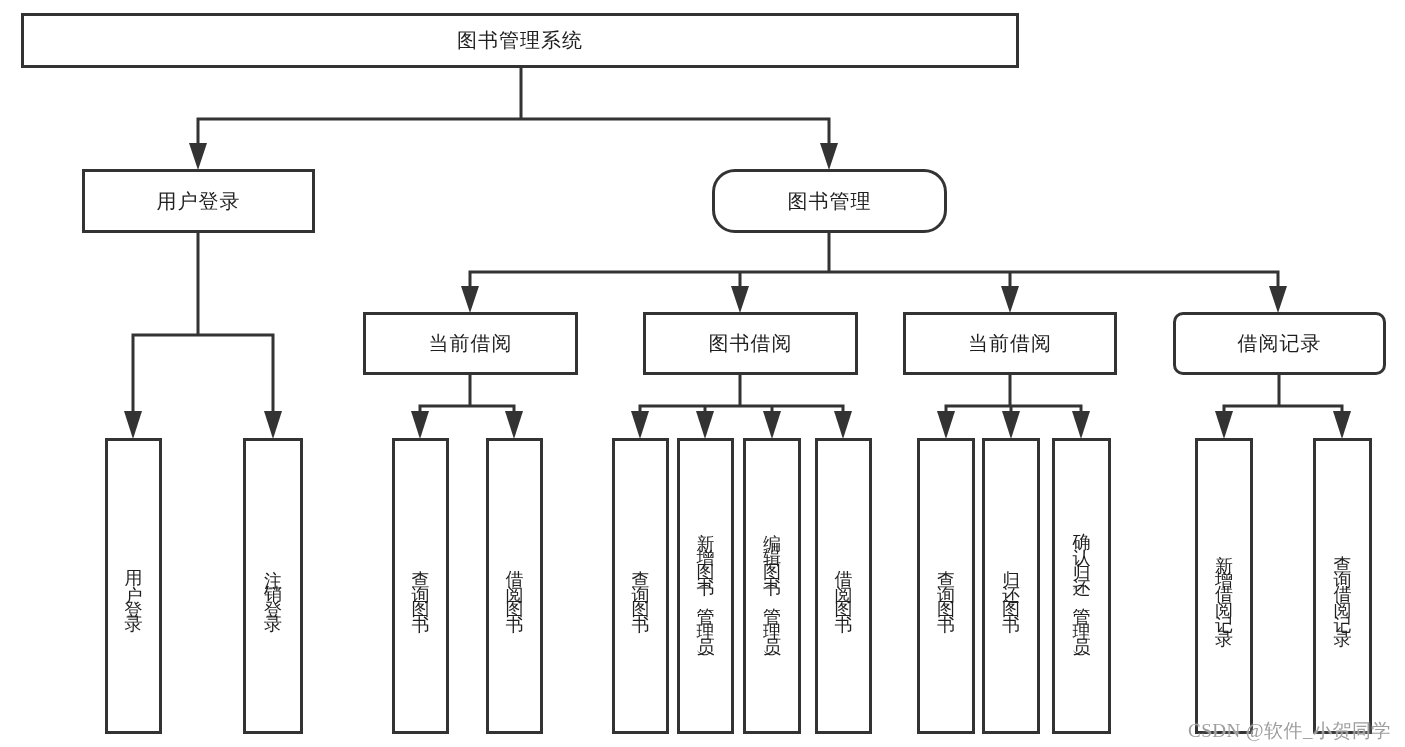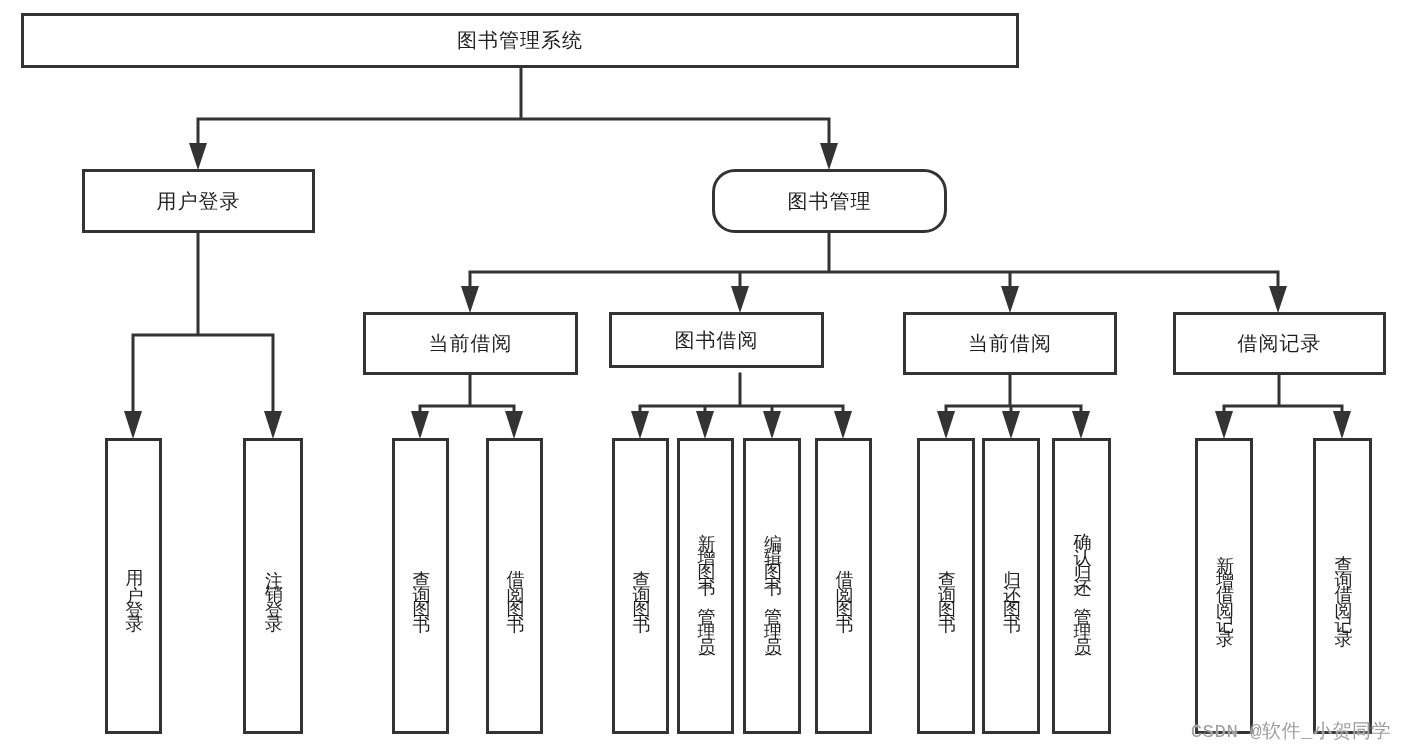--- a/index.html
+++ b/index.html
@@ -1,21 +1,21 @@
 <!DOCTYPE html>
 <html style="--line: #333333; --text: #1f1f1f; --bg: #ffffff; --watermark: #9e9e9e;"><head>
 <meta charset="utf-8">
 <style>
   :root{
     --line:#333333; --text:#1f1f1f; --bg:#ffffff; --watermark:#9e9e9e;
   }
   html,body{margin:0;padding:0;background:var(--bg);}
   .canvas{
     position:relative;width:1405px;height:747px;background:var(--bg);
-    font-family:Liberation Mono, monospace;color:var(--text);
+    font-family:Liberation Serif, serif;color:var(--text);
     overflow:hidden;
   }
   svg.connector{position:absolute;left:0;top:0;z-index:1;}
   svg.connector path{stroke:var(--line);stroke-width:3;fill:none;stroke-linecap:square;}
   svg.connector polygon{fill:var(--line);stroke:none;}
   .node{
     position:absolute;box-sizing:border-box;border:3px solid var(--line);
     background:var(--bg);display:flex;align-items:center;justify-content:center;
     z-index:2;text-align:center;
   }
@@ -79,27 +79,27 @@
   <div class="node hnode" style="left:82px;top:169px;width:233px;height:64px;">
     <span>用户登录</span>
   </div>
   <div class="node hnode" style="left:712px;top:169px;width:235px;height:64px;border-radius:23px;">
     <span>图书管理</span>
   </div>
 
   <div class="node hnode" style="left:363px;top:312px;width:215px;height:63px;">
     <span>当前借阅</span>
   </div>
-  <div class="node hnode" style="left:609px;top:312px;width:215px;height:56px;">
+  <div class="node hnode" style="left:643px;top:312px;width:215px;height:63px;">
     <span>图书借阅</span>
   </div>
   <div class="node hnode" style="left:903px;top:312px;width:214px;height:63px;">
     <span>当前借阅</span>
   </div>
-  <div class="node hnode" style="left:1173px;top:312px;width:213px;height:63px;">
+  <div class="node hnode" style="left:1173px;top:312px;width:213px;height:63px;border-radius:10px;">
     <span>借阅记录</span>
   </div>
 
   <div class="node leaf" style="left:105px;top:438px;width:57px;height:296px;">
     <span class="vtext">用户登录</span>
   </div>
   <div class="node leaf" style="left:243px;top:438px;width:60px;height:296px;">
     <span class="vtext">注销登录</span>
   </div>
 

